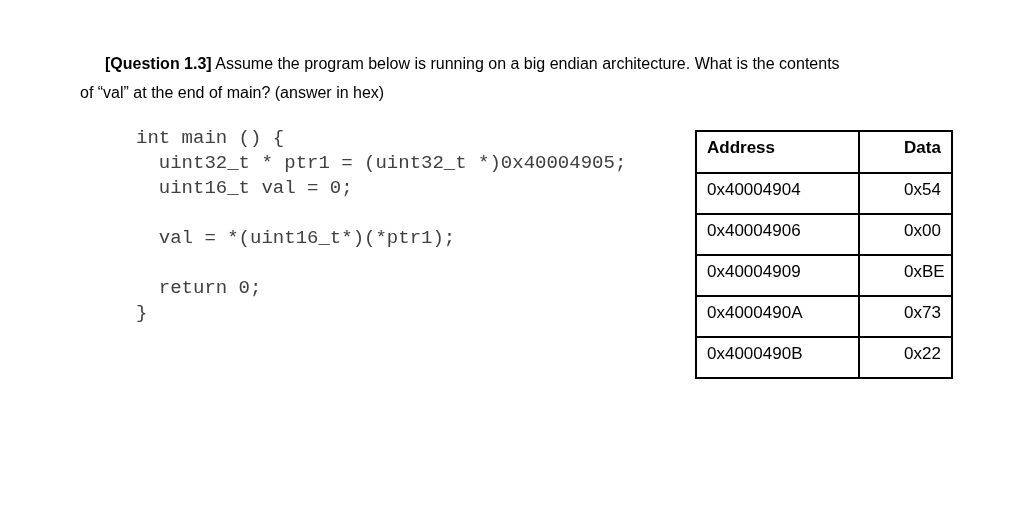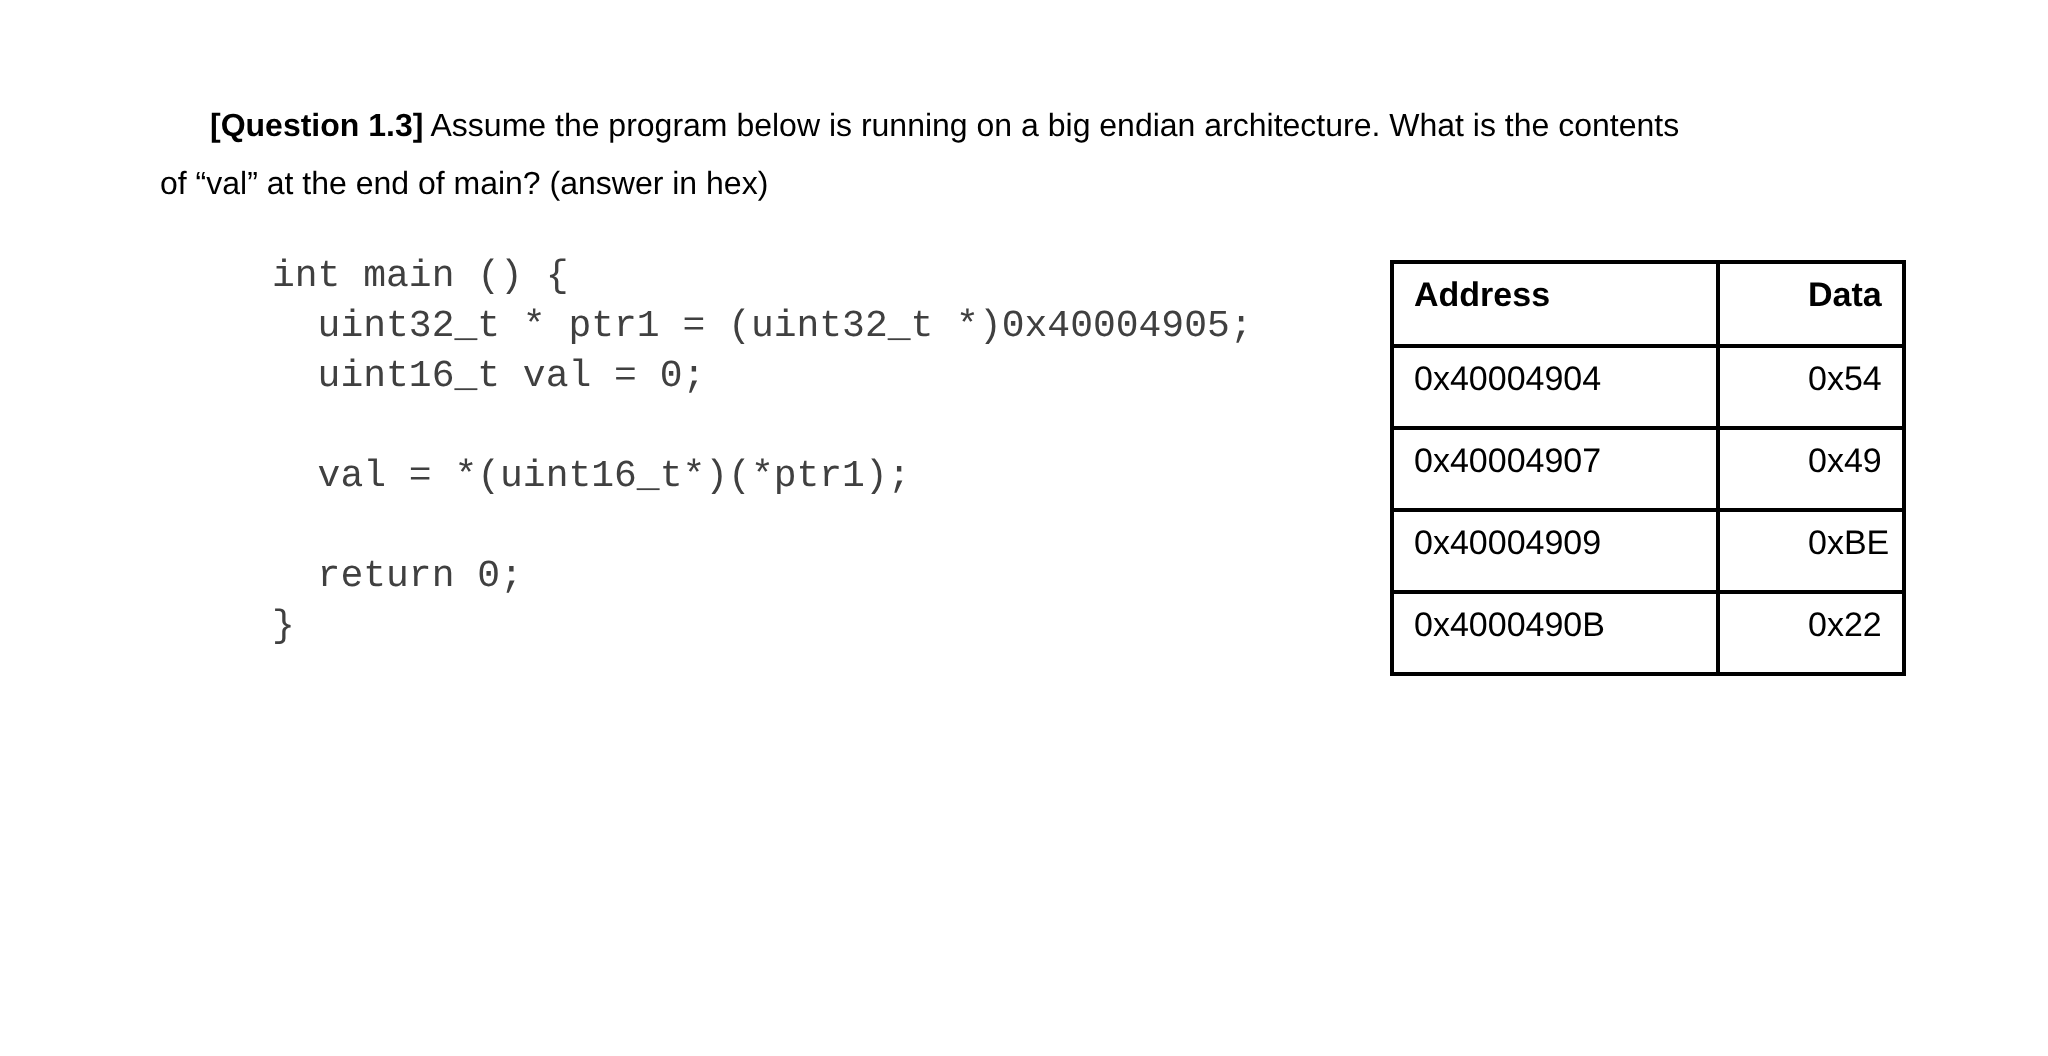--- a/index.html
+++ b/index.html
@@ -78,25 +78,29 @@
       <th class="col-address">Address</th>
       <th class="col-data">Data</th>
     </tr>
   </thead>
   <tbody id="mem-body">
       <tr>
         <td class="col-address">0x40004904</td>
         <td class="col-data">0x54</td>
       </tr>
       <tr>
-        <td class="col-address">0x40004907</td>
-        <td class="col-data">0x49</td>
+        <td class="col-address">0x40004906</td>
+        <td class="col-data">0x00</td>
       </tr>
       <tr>
         <td class="col-address">0x40004909</td>
         <td class="col-data">0xBE</td>
+      </tr>
+      <tr>
+        <td class="col-address">0x4000490A</td>
+        <td class="col-data">0x73</td>
       </tr>
       <tr>
         <td class="col-address">0x4000490B</td>
         <td class="col-data">0x22</td>
       </tr>
     </tbody>
 </table>
 
 </body></html>

